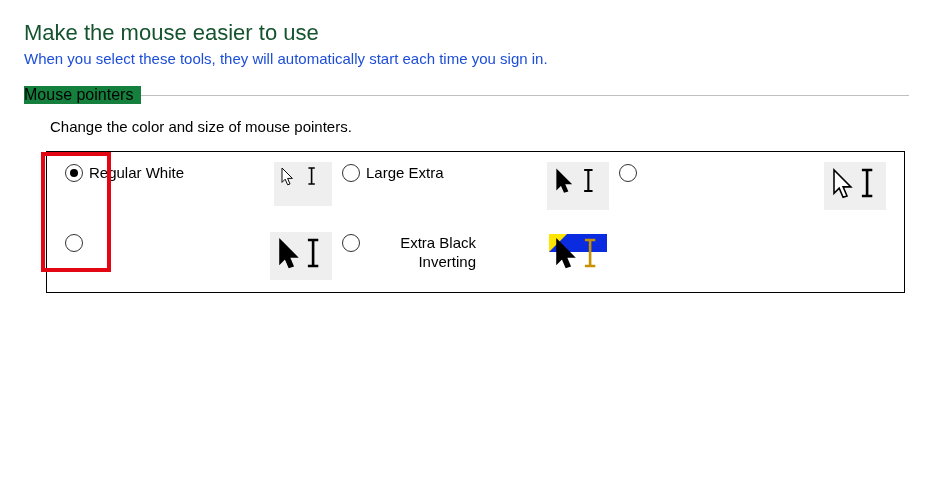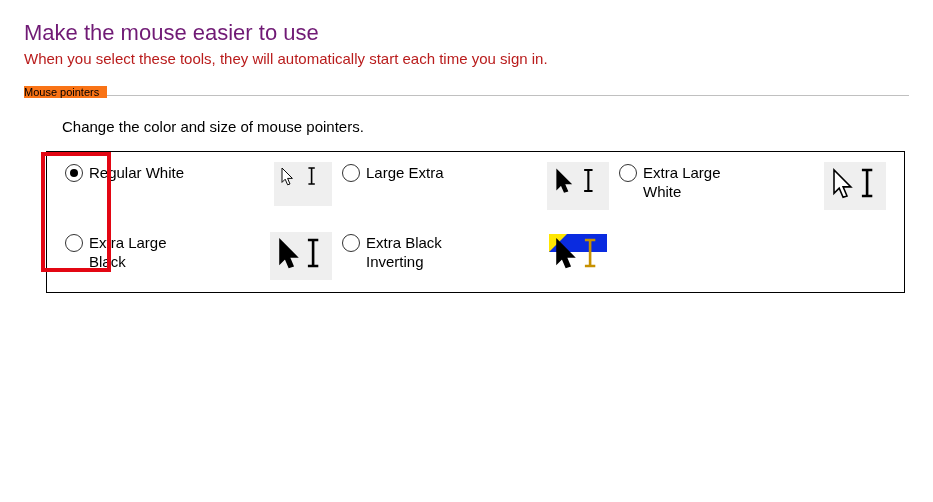--- a/index.html
+++ b/index.html
@@ -6,64 +6,65 @@
   body {
     margin: 0;
     padding: 20px 24px;
     font-family: "Segoe UI", Tahoma, sans-serif;
     font-size: 15px;
     color: #000;
     background: #fff;
     width: 933px;
   }
   .page-title {
-    color: #701a75;
+    color: #14532d;
     font-size: 22px;
     font-weight: 400;
     margin: 0 0 4px 0;
   }
   .page-subtitle {
-    color: #b91c1c;
+    color: #1d4ed8;
     font-size: 15px;
     margin: 0 0 28px 0;
   }
   .fieldset {
     border: none;
     border-top: 1px solid #c0c0c0;
     padding: 0;
     margin: 0;
     position: relative;
   }
   .fieldset-legend {
     position: absolute;
     top: -10px;
     left: 0;
-    background: #f97316;
+    background: #15803d;
     padding-right: 8px;
-    font-size: 11px;
+    font-size: 16px;
     color: #000;
   }
   .fieldset-inner {
     padding: 22px 0 0 26px;
   }
   .section-hint {
-    margin: 0 0 16px 12px;
+    margin: 0 0 16px 0;
     font-size: 15px;
   }
   .options-box {
     border: 1px solid #000;
     padding: 10px 18px 12px 18px;
     margin: 0 4px 0 -4px;
     position: relative;
   }
   .grid {
     display: grid;
     grid-template-columns: repeat(3, 1fr);
     column-gap: 10px;
     row-gap: 22px;
+    text-align: right;
   }
   .option {
     display: flex;
     align-items: flex-start;
     gap: 6px;
   }
   .radio {
     width: 18px;
     height: 18px;
     border: 1.5px solid #333;
@@ -139,35 +140,33 @@
             <path d="M0 0 L0 18 L4 14 L7 21 L10 20 L7 13 L13 13 Z" fill="#000" stroke="#000" stroke-width="1.2"></path>
           </g>
                 <g transform="translate(32,6) scale(1.05)" stroke="#000" stroke-width="2" fill="none">
             <path d="M3 0 L11 0 M7 0 L7 20 M3 20 L11 20"></path>
           </g>
               </svg>
             </span>
           </div>
           <div class="option">
             <span class="radio"></span>
-            <span class="option-label">Extra Large White</span>
             <span class="preview big">
               <svg xmlns="http://www.w3.org/2000/svg" width="58" height="44" viewBox="0 0 58 44">
                 <g transform="translate(8,6) scale(1.3)">
             <path d="M0 0 L0 18 L4 14 L7 21 L10 20 L7 13 L13 13 Z" fill="#fff" stroke="#000" stroke-width="1.2"></path>
           </g>
                 <g transform="translate(32,6) scale(1.3)" stroke="#000" stroke-width="2" fill="none">
             <path d="M3 0 L11 0 M7 0 L7 20 M3 20 L11 20"></path>
           </g>
               </svg>
             </span>
           </div>
           <div class="option">
             <span class="radio"></span>
-            <span class="option-label">Extra Large Black</span>
             <span class="preview big">
               <svg xmlns="http://www.w3.org/2000/svg" width="58" height="44" viewBox="0 0 58 44">
                 <g transform="translate(8,6) scale(1.3)">
             <path d="M0 0 L0 18 L4 14 L7 21 L10 20 L7 13 L13 13 Z" fill="#000" stroke="#000" stroke-width="1.2"></path>
           </g>
                 <g transform="translate(32,6) scale(1.3)" stroke="#000" stroke-width="2" fill="none">
             <path d="M3 0 L11 0 M7 0 L7 20 M3 20 L11 20"></path>
           </g>
               </svg>
             </span>

